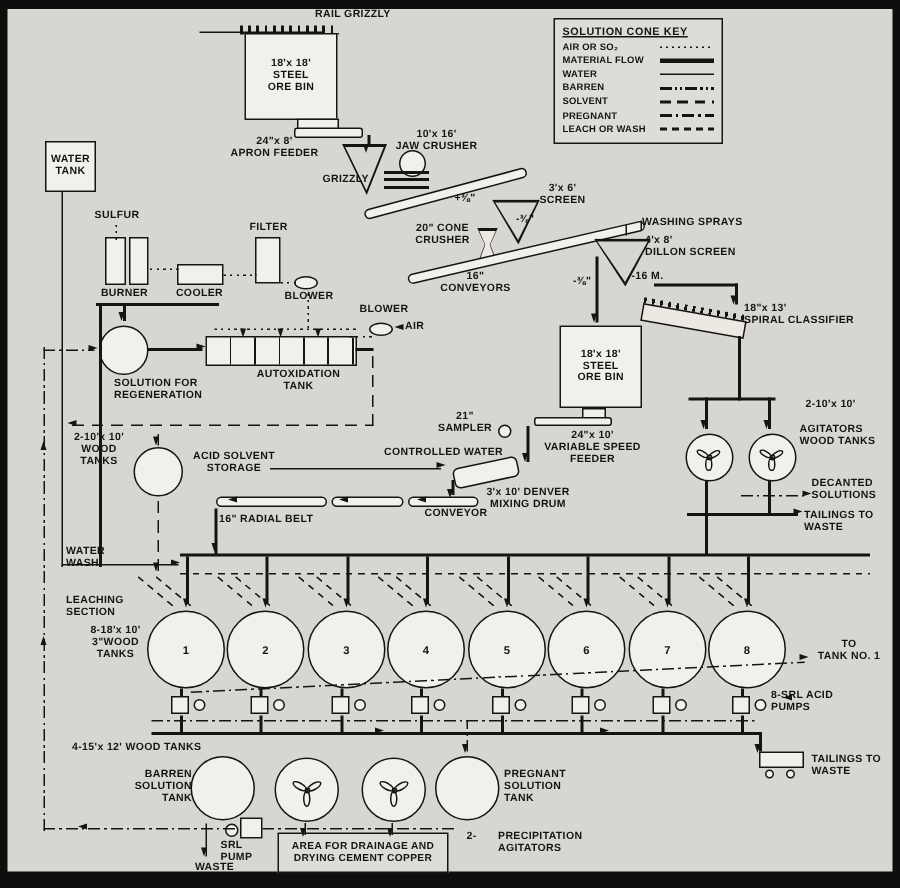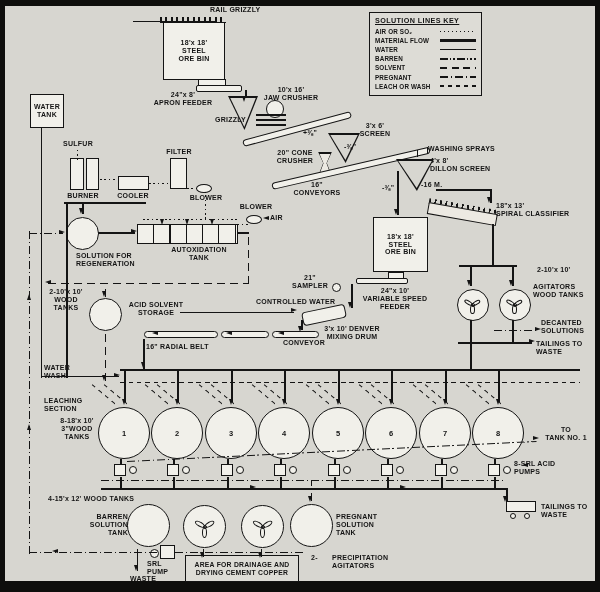--- a/index.html
+++ b/index.html
@@ -61,21 +61,21 @@
   .wheel{position:absolute;width:6px;height:6px;border:1.3px solid #141414;border-radius:50%;background:#f1f0ea;box-sizing:border-box;}
 </style>
 </head>
 <body>
 
 <div id="frame">
   <div id="paper"></div>
   <div id="diagram">
 
     <div id="legend">
-      <div class="ttl">SOLUTION LINES KEY</div>
+      <div class="ttl">SOLUTION CONE KEY</div>
       <div class="row">
           <span>AIR OR SO₂</span>
           <i class="ls ls-air"></i>
         </div>
       <div class="row">
           <span>MATERIAL FLOW</span>
           <i class="ls ls-mat"></i>
         </div>
       <div class="row">
           <span>WATER</span>

